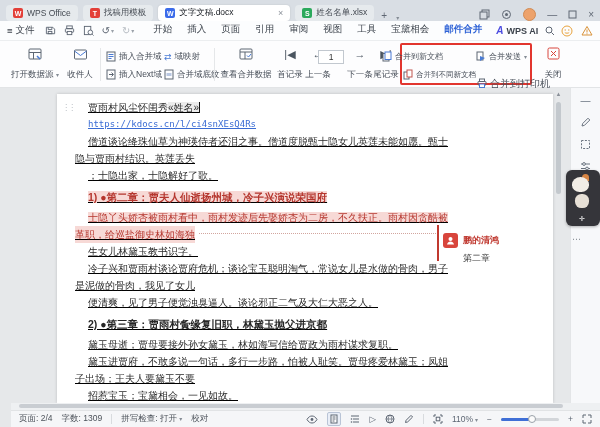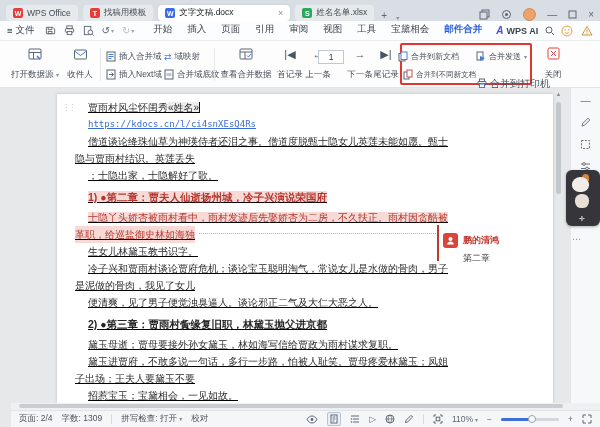--- a/index.html
+++ b/index.html
@@ -304,21 +304,21 @@
       <span class="navglyph">→</span>
       <span>下一条</span>
     </div>
     <div class="bigbtn" style="left:372px;width:28px;">
       <span class="navglyph">▶|</span>
       <span>尾记录</span>
     </div>
 
     <div class="redbox"></div>
 
-    <div class="smallbtn" style="left:398px;top:8px;font-size:8px;font-family:Liberation Serif, serif;">
+    <div class="smallbtn" style="left:382px;top:8px;font-size:8px;font-family:Liberation Serif, serif;">
       <svg width="10" height="11" viewBox="0 0 10 11">
           <rect x="1" y="2.5" width="6" height="7.5" fill="#fff" stroke="#5d6673"></rect>
           <rect x="3" y="1" width="6" height="7.5" fill="#fff" stroke="#4a7bd4"></rect>
         </svg>
       <span>合并到新文档</span>
     </div>
     <div class="smallbtn" style="left:476px;top:8px;font-size:8px;">
       <svg width="10" height="11" viewBox="0 0 10 11">
           <rect x="1" y="1" width="6" height="8" fill="none" stroke="#5d6673"></rect>
           <path d="M4 10l5-3-5-2z" fill="#4a7bd4"></path>

